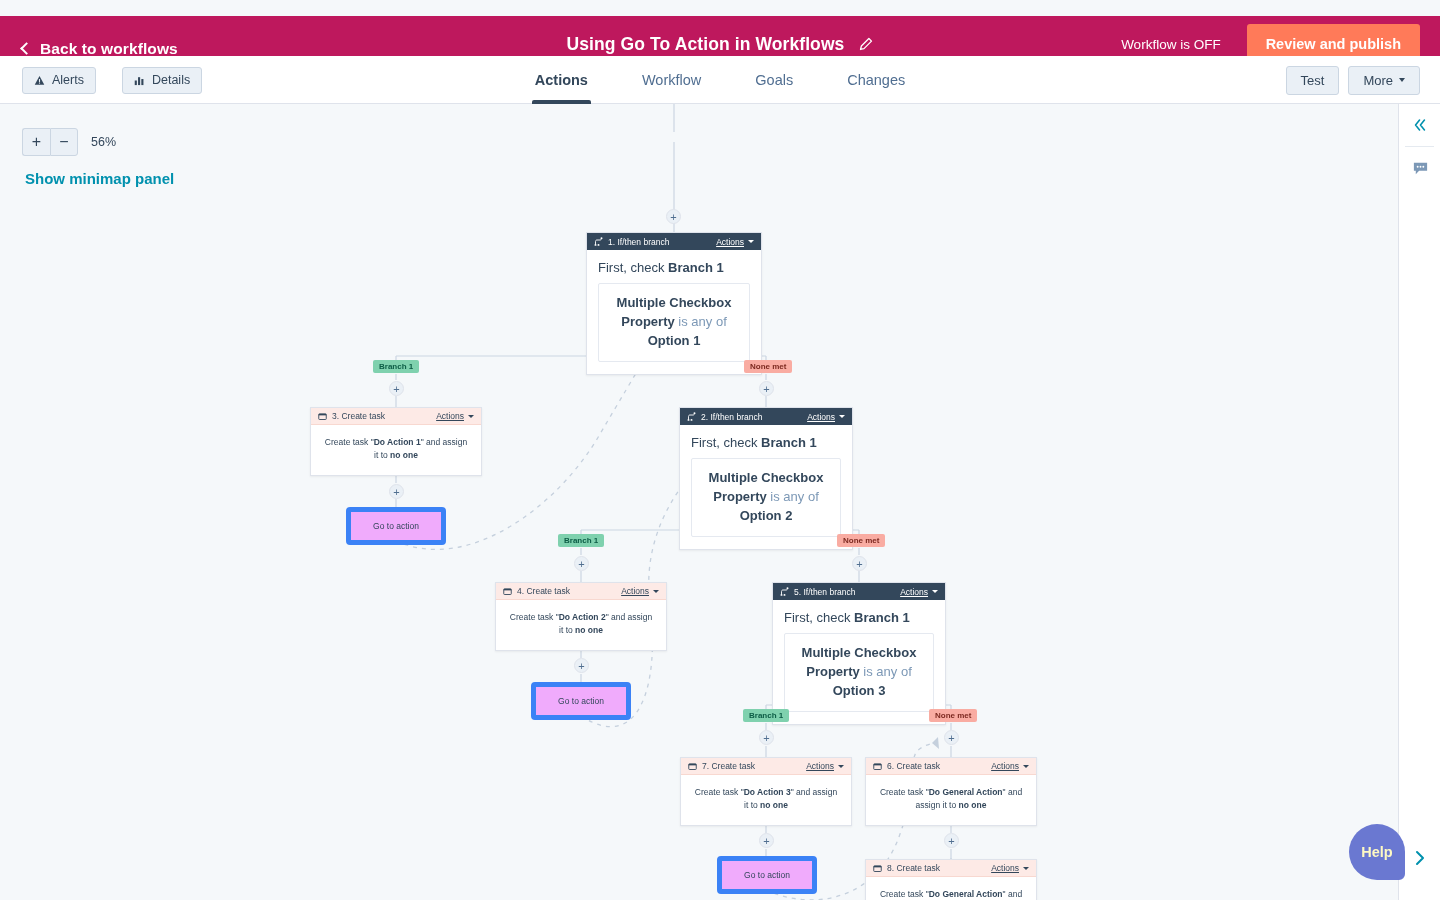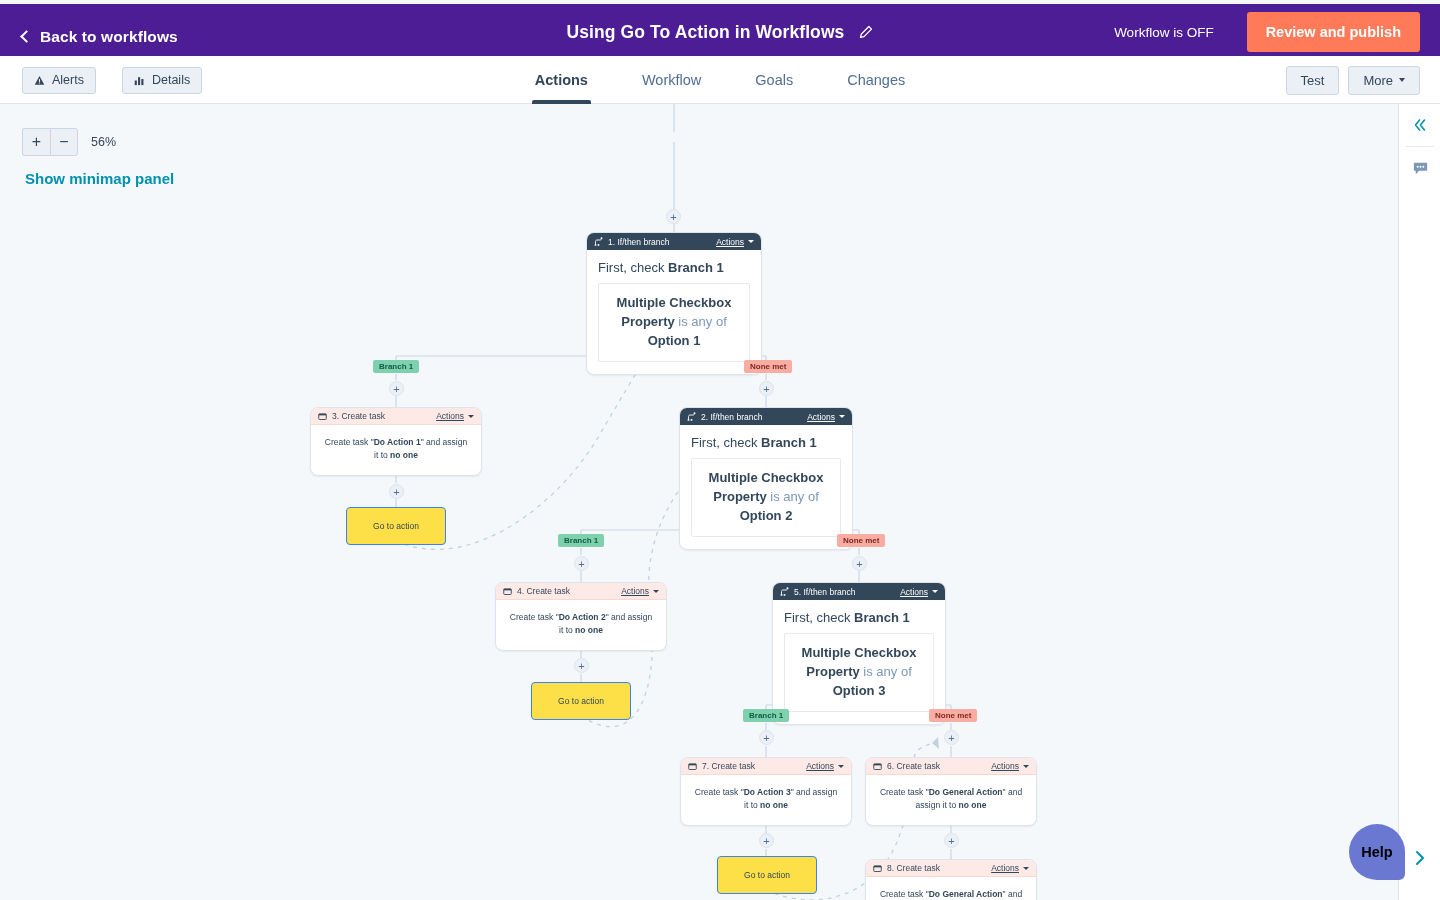--- a/index.html
+++ b/index.html
@@ -7,23 +7,23 @@
     margin: 0; padding: 0;
     width: 1440px; height: 900px;
     overflow: hidden;
     font-family: "Liberation Sans", sans-serif;
     color: #33475b;
     background: #f5f8fa;
   }
 
   
   .topbar {
-    position: absolute; top: 4px; left: 0;
+    position: absolute; top: 16px; left: 0;
     width: 1440px; height: 65px;
-    background: #4c1d95;
+    background: #be185d;
     display: flex; align-items: center;
   }
   .back-link {
     display: flex; align-items: center; gap: 9px;
     margin-left: 22px;
     color: #ffffff; font-size: 15.5px; font-weight: 700;
     cursor: pointer; letter-spacing: .1px;
   }
   .chev-left {
     display: inline-block; width: 9px; height: 9px;
@@ -34,21 +34,21 @@
     position: absolute; left: 0; right: 0; top: 0; height: 56px;
     display: flex; align-items: center; justify-content: center; gap: 14px;
     pointer-events: none;
   }
   .wf-title {
     color: #ffffff; font-size: 17.5px; font-weight: 700; letter-spacing: .1px;
   }
   .pencil-icon { pointer-events: auto; cursor: pointer; display: flex; }
   .topbar-right {
     position: absolute; right: 0; top: 0; height: 56px;
-    display: flex; align-items: center; gap: 15px; margin-left: 44px;
+    display: flex; align-items: center; gap: 8px; margin-left: 44px;
   }
   .wf-state {
     color: #ffffff; font-size: 13.5px; margin-right: 18px; white-space: nowrap;
   }
   .btn-publish {
     background: #ff7a59; color: #ffffff;
     font-size: 14.5px; font-weight: 700;
     border: none; border-radius: 3px;
     height: 40px; padding: 0 19px; margin-right: 20px;
     cursor: pointer; white-space: nowrap;
@@ -126,21 +126,21 @@
   .zpct { font-size: 12.5px; color: #33475b; }
   .minimap-link {
     position: absolute; left: 25px; top: 66px; z-index: 6;
     color: #0091ae; font-size: 15px; font-weight: 700; cursor: pointer;
   }
 
   svg.edges { position: absolute; left: 0; top: 0; width: 1398px; height: 796px; }
 
   .node { position: absolute; z-index: 3; }
   .card {
-    background: #ffffff; border: 1px solid #dfe3eb; border-radius: 8px;
+    background: #ffffff; border: 1px solid #dfe3eb; border-radius: 0;
     box-shadow: 0 1px 2px rgba(0,0,0,.06);
     overflow: hidden;
   }
   .card-head {
     display: flex; align-items: center; height: 17px;
     padding: 0 7px; font-size: 8.5px; gap: 5px;
   }
   .card-head.branchhead { background: #33475b; color: #ffffff; }
   .card-head.taskhead { background: #fdeae6; color: #33475b; border-bottom: 1px solid #f8d8d0; }
   .head-title { flex: 1; white-space: nowrap; }
@@ -163,21 +163,21 @@
     padding: 10px 8px; text-align: center;
     font-size: 13px; line-height: 1.45; color: #7c98b6;
   }
   .cond-box b { color: #33475b; font-weight: 700; }
   .task-body {
     padding: 11px 12px 13px; text-align: center;
     font-size: 8.5px; line-height: 1.5; color: #33475b;
   }
   .task-body b { font-weight: 700; }
   .goto-card {
-    background: #fde047; border: 1px solid #3b82f6; border-radius: 4px;
+    background: #f0abfc; border: 5px solid #3b82f6; border-radius: 4px;
     display: flex; align-items: center; justify-content: center;
     font-size: 8.5px; color: #33475b; text-align: center;
   }
 
   .chip {
     position: absolute; z-index: 4;
     height: 13px; padding: 0 6px; border-radius: 2px;
     display: flex; align-items: center; justify-content: center;
     font-size: 8px; font-weight: 700; white-space: nowrap;
   }
@@ -202,21 +202,21 @@
   .rail-btn {
     width: 42px; height: 42px;
     display: flex; align-items: center; justify-content: center;
     cursor: pointer;
   }
   .rail-div { height: 1px; background: #e5eaf0; margin: 0 6px; }
 
   .help-fab {
     position: absolute; right: 35px; bottom: 20px; z-index: 20;
     width: 56px; height: 56px; border-radius: 28px 28px 6px 28px;
-    background: #6a78d1; color: #000000;
+    background: #6a78d1; color: #fef9c3;
     display: flex; align-items: center; justify-content: center;
     font-size: 14.5px; font-weight: 700; cursor: pointer;
   }
   .rail-expand {
     position: absolute; right: 10px; bottom: 28px; z-index: 21; cursor: pointer;
   }
 </style>
 </head>
 <body>
 

